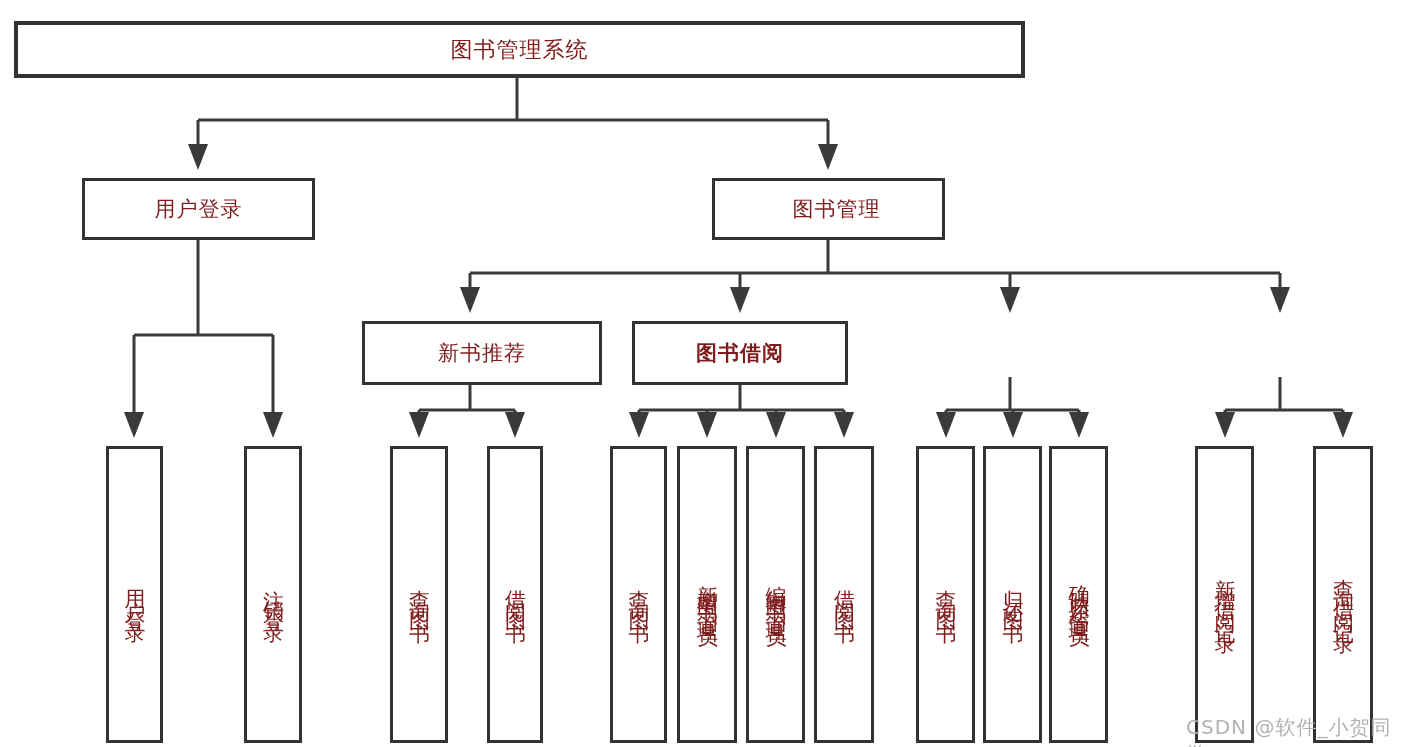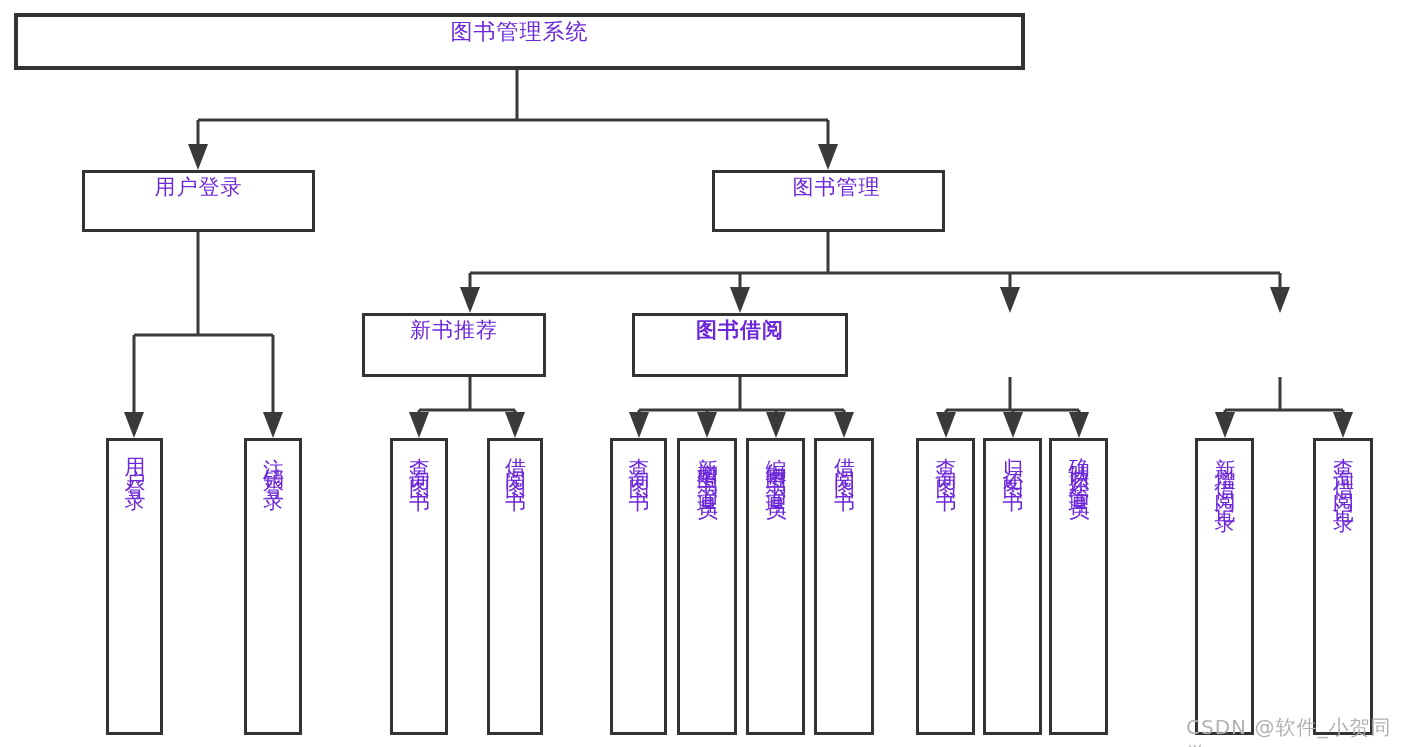--- a/index.html
+++ b/index.html
@@ -29,25 +29,26 @@
   #connectors polygon {
     fill: #3a3a3a;
     stroke: none;
   }
   .box {
     position: absolute;
     box-sizing: border-box;
     background: #ffffff;
     border: 3px solid #333333;
     display: flex;
-    align-items: flex-start;
+    align-items: center;
     justify-content: center;
-    color: #6d28d9;
+    color: #7f1d1d;
     font-size: 21px;
     white-space: nowrap;
+    margin-top: 8px;
   }
   .hbox { letter-spacing: 1px; }
   .root-box { border-width: 4px; font-size: 22px; }
   .vbox .vtext {
     writing-mode: vertical-rl;
     text-orientation: mixed;
     letter-spacing: 11px;
     line-height: 1;
   }
   .vbox .vtext.tight {
@@ -108,21 +109,21 @@
     <span>图书管理系统</span>
   </div>
 
   <div class="box hbox" style="left:82px; top:170px; width:233px; height:62px;">
     <span>用户登录</span>
   </div>
   <div class="box hbox" style="left:712px; top:170px; width:233px; height:62px;padding-left:16px;">
     <span>图书管理</span>
   </div>
 
-  <div class="box hbox" style="left:362px; top:313px; width:184px; height:64px;font-family:Liberation Mono, monospace;">
+  <div class="box hbox" style="left:362px; top:313px; width:240px; height:64px;font-family:Liberation Mono, monospace;">
     <span>新书推荐</span>
   </div>
   <div class="box hbox" style="left:632px; top:313px; width:216px; height:64px;font-weight:bold;">
     <span>图书借阅</span>
   </div>
 
   <div class="box vbox" style="left:106px; top:438px; width:57px; height:297px;">
     <span class="vtext">用户登录</span>
   </div>
   <div class="box vbox" style="left:244px; top:438px; width:58px; height:297px;">

